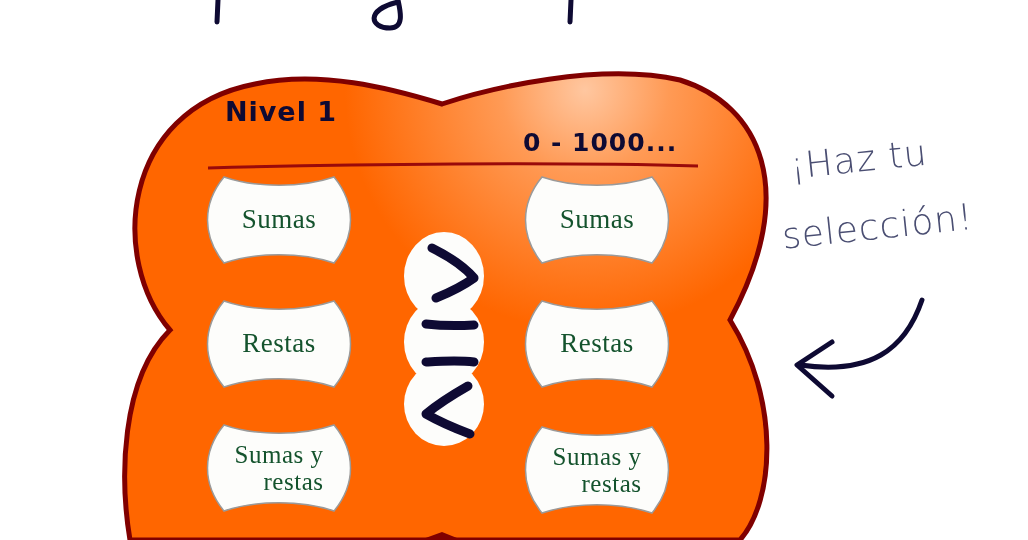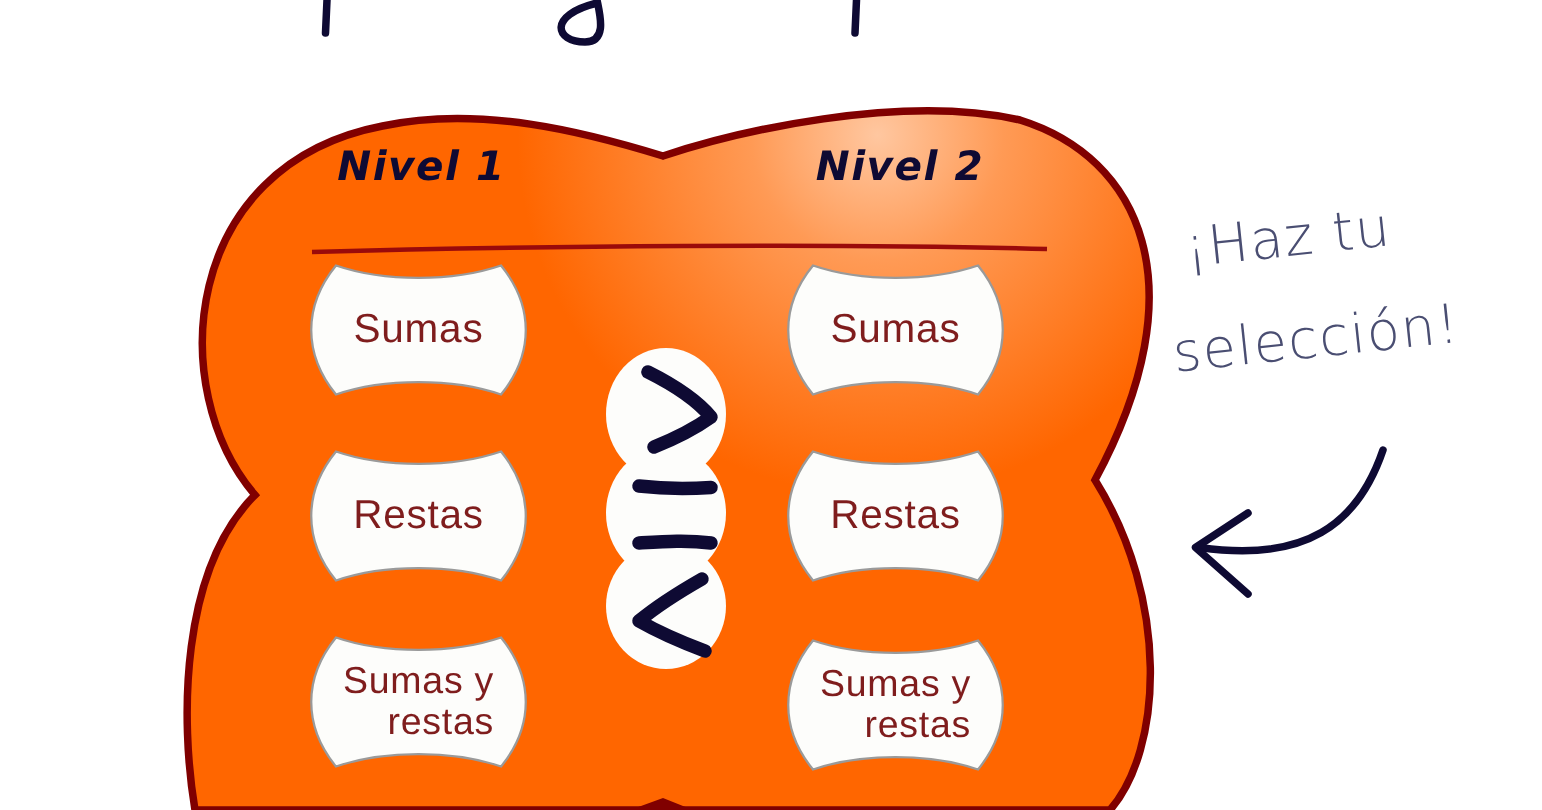--- a/index.html
+++ b/index.html
@@ -7,33 +7,32 @@
       width: 1028px; height: 540px; overflow: hidden; position: relative;
       background: #ffffff;
       font-family: "DejaVu Sans", sans-serif;
     }
     .stage { position: absolute; left: 0; top: 0; width: 1028px; height: 540px; }
     svg.bg { position: absolute; left: 0; top: 0; }
     .label {
       position: absolute; color: #0e0a33; font-weight: bold;
       font-family: "DejaVu Sans", sans-serif; text-align: center; line-height: 1;
       letter-spacing: 1px;
-      font-style: italic;
     }
     .level-title { font-size: 27px; }
     .level-range { font-size: 25px; }
     .btn {
       position: absolute; width: 146px; height: 92px;
       display: flex; align-items: center; justify-content: center; text-align: center;
       cursor: pointer;
     }
     .btn svg { position: absolute; left: 0; top: 0; }
     .btn span {
-      position: relative; color: #7f1d1d; font-size: 27px; line-height: 1.1;
-      font-family: Liberation Sans, sans-serif; letter-spacing: 0.5px;
+      position: relative; color: #14532d; font-size: 27px; line-height: 1.1;
+      font-family: Liberation Serif, serif; letter-spacing: 0.5px;
     }
     .btn span.two { font-size: 25px; text-align: right; }
     .cmp { position: absolute; cursor: pointer; }
     .hint {
       position: absolute; color: #4a4e72; font-family: "DejaVu Sans", sans-serif;
       font-size: 36px; font-weight: 300; letter-spacing: 1px;
     }
   </style>
 </head>
 <body>
@@ -67,21 +66,21 @@
     <path d="M 208 168 C 350 164, 560 162, 698 166" stroke="#9a0a0a" stroke-width="3" fill="none"></path>
 
     <g>
       <path d="M 922 300 C 905 350, 870 375, 800 365" stroke="#0e0a33" stroke-width="5" fill="none" stroke-linecap="round"></path>
       <path d="M 832 342 L 797 365 L 832 396" stroke="#0e0a33" stroke-width="5" fill="none" stroke-linecap="round" stroke-linejoin="round"></path>
     </g>
   </svg>
 
   <div class="label level-title" style="left:206px; top:98px; width:150px;">Nivel 1</div>
 
-  <div class="label level-title" style="left:520px; top:98px; width:160px;">Nivel 2</div>
+  <div class="label level-range" style="left:490px; top:130px; width:220px;">0 - 1000...</div>
 
   <div class="btn" style="left:206px; top:174px;">
     <svg width="146" height="92" viewBox="0 0 146 92">
         <path d="M18 3 C 50 14, 96 14, 128 3 C 150 30, 150 62, 128 89 C 96 78, 50 78, 18 89 C -4 62, -4 30, 18 3 Z" fill="#fdfdfb" stroke="#9a9a9a" stroke-width="1.5"></path>
       </svg>
     <span>Sumas</span>
   </div>
   <div class="btn" style="left:206px; top:298px;">
     <svg width="146" height="92" viewBox="0 0 146 92">
         <path d="M18 3 C 50 14, 96 14, 128 3 C 150 30, 150 62, 128 89 C 96 78, 50 78, 18 89 C -4 62, -4 30, 18 3 Z" fill="#fdfdfb" stroke="#9a9a9a" stroke-width="1.5"></path>

